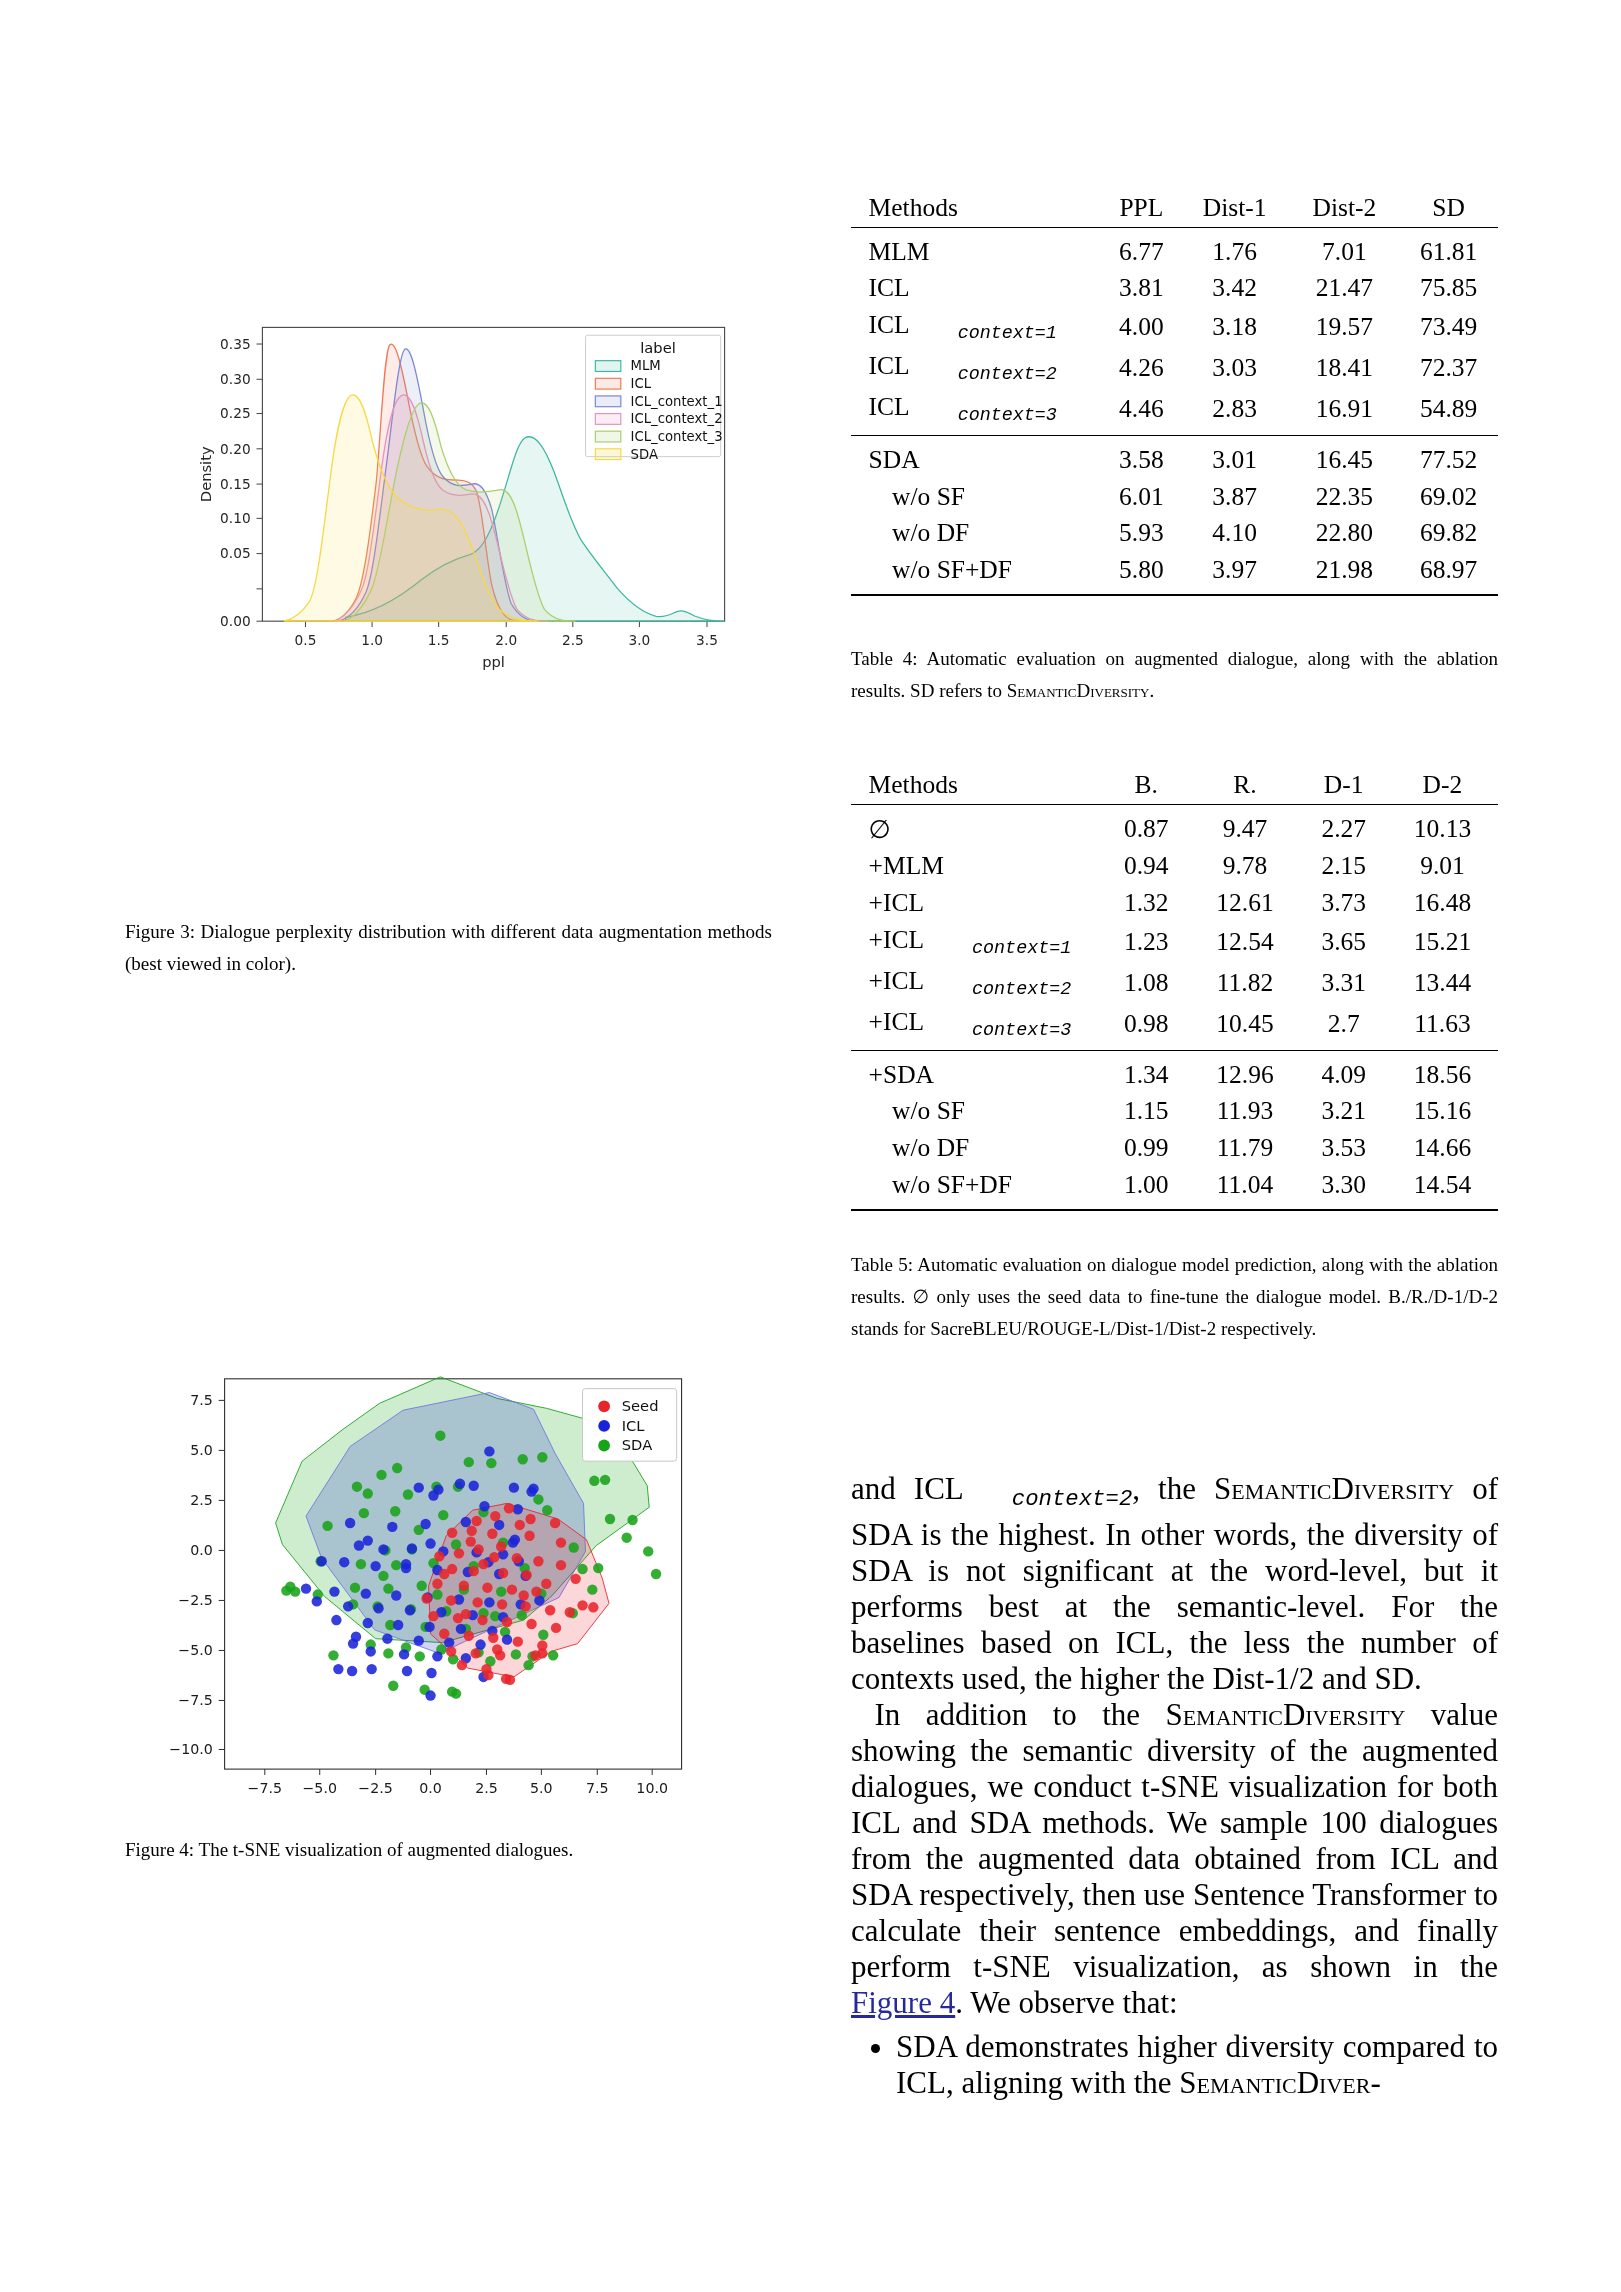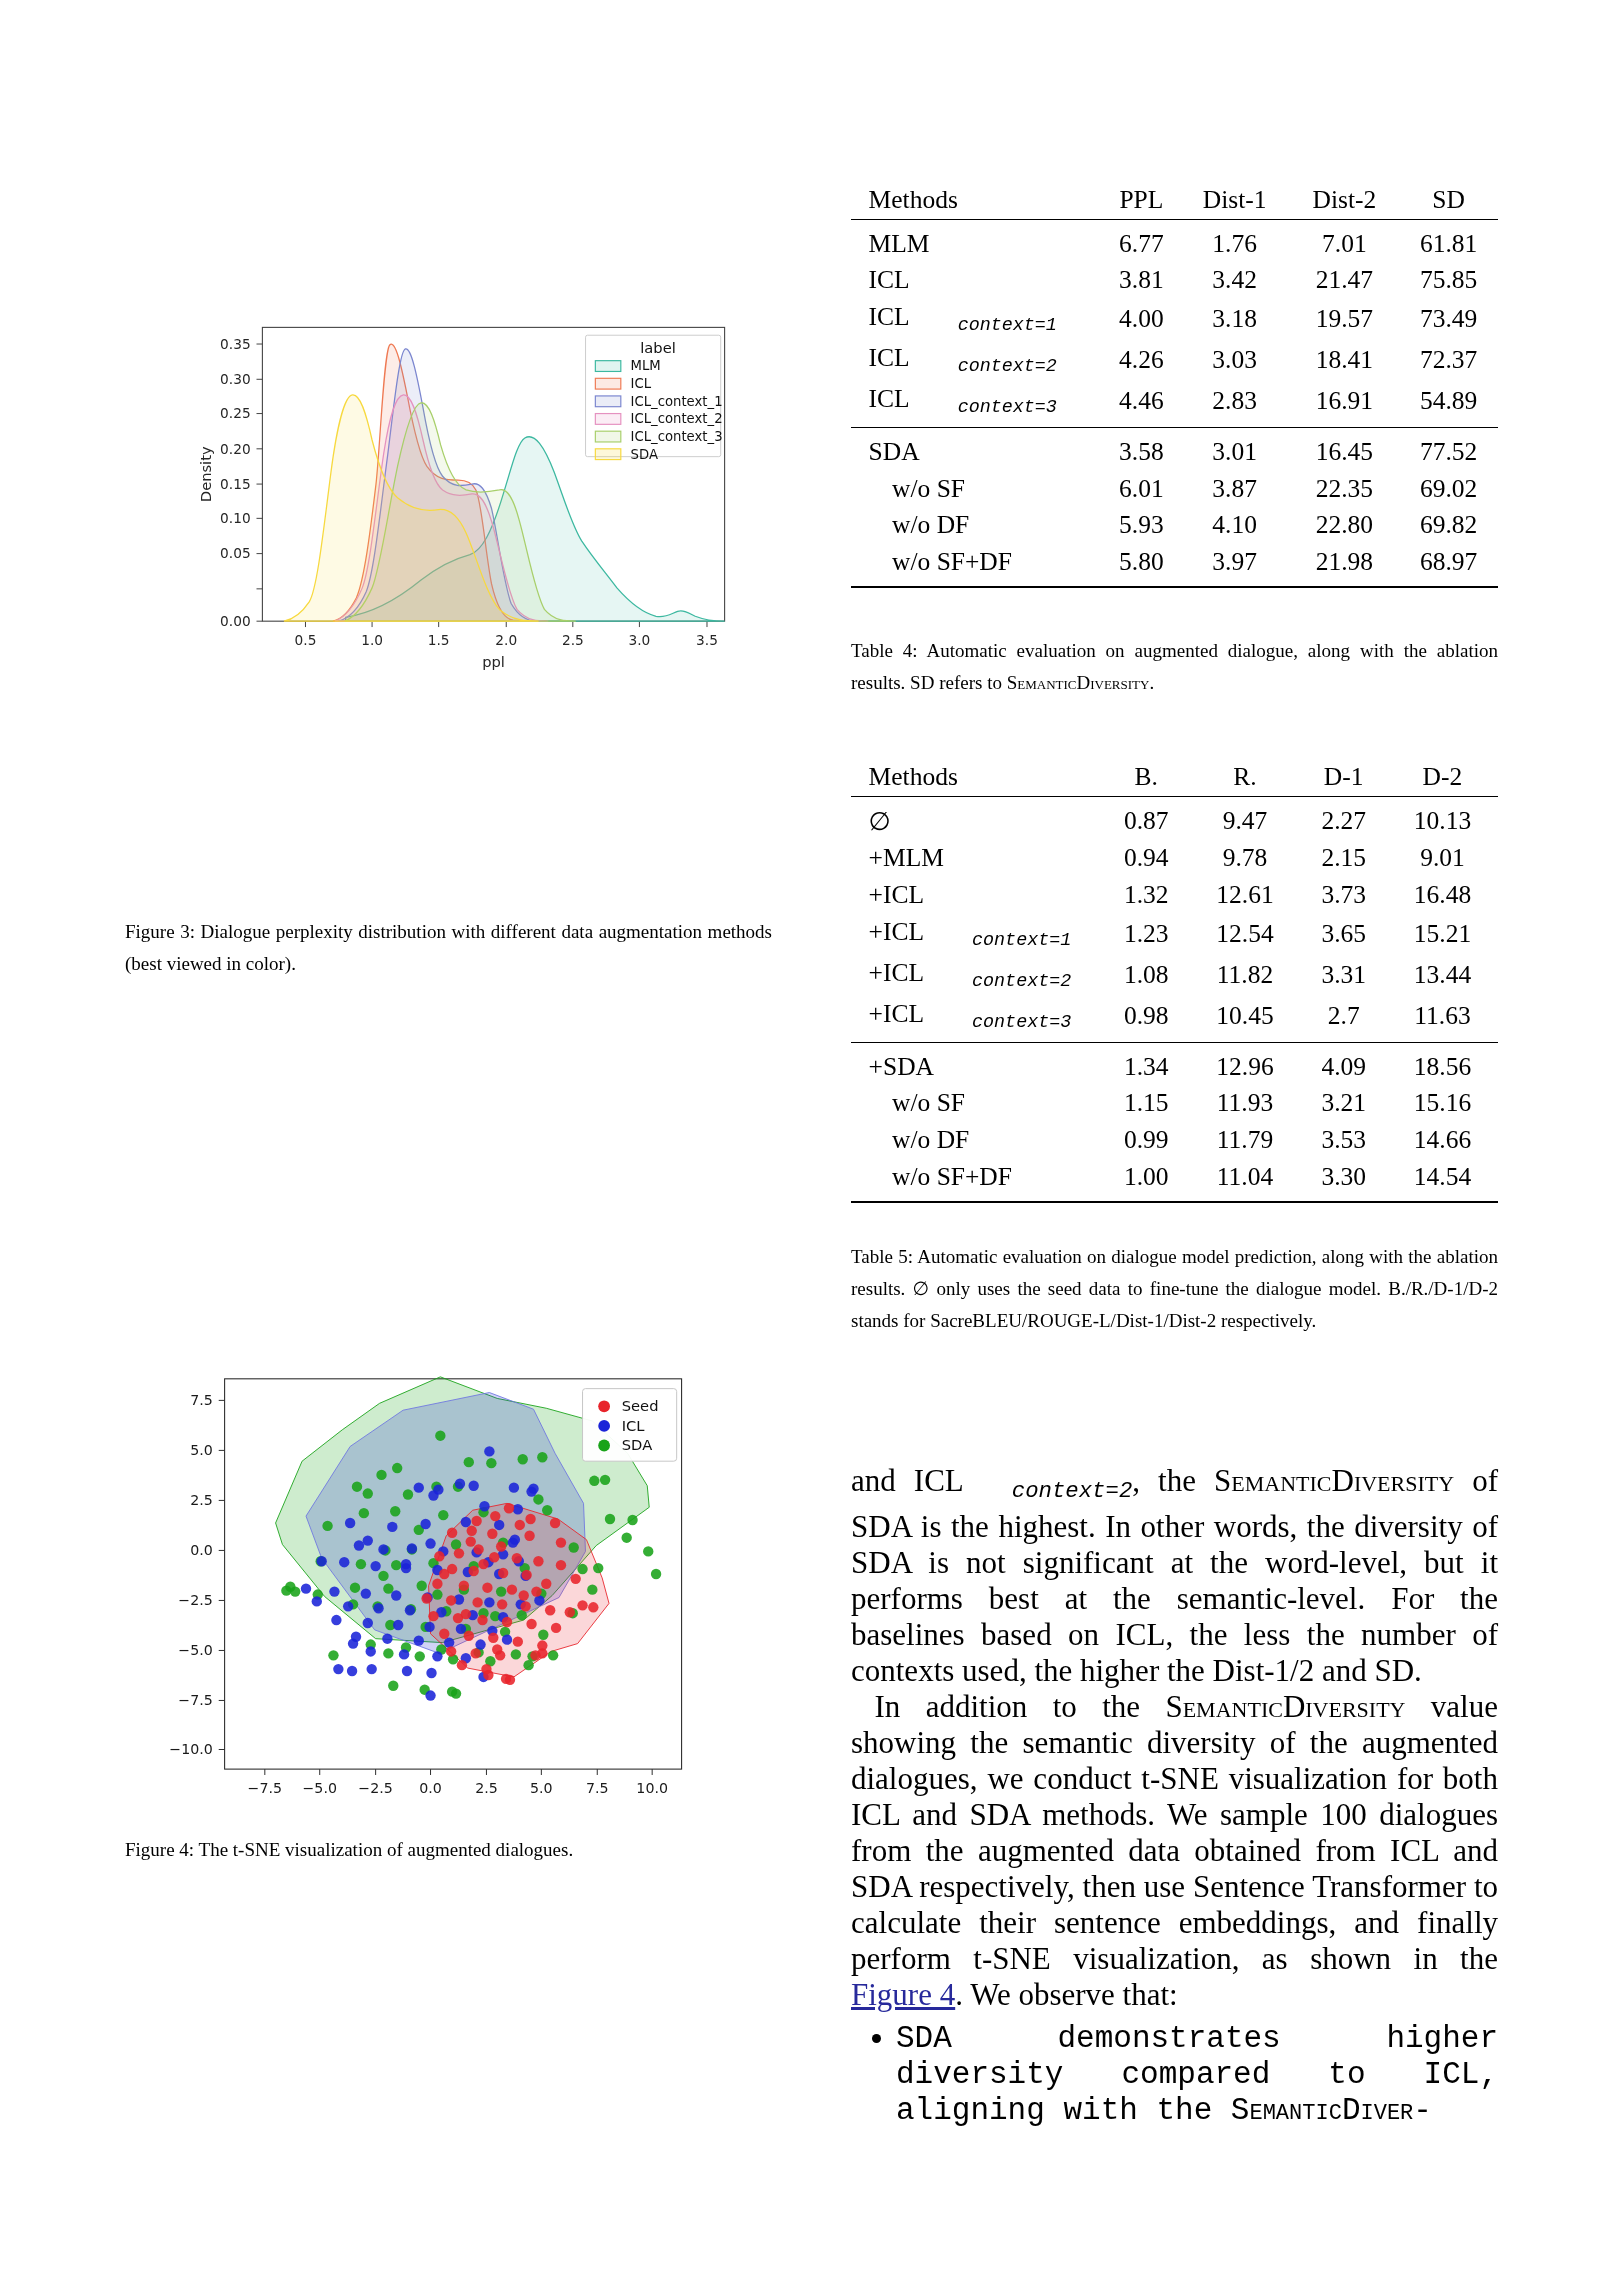--- a/index.html
+++ b/index.html
@@ -9,21 +9,21 @@
   body {
     width: 1621px; height: 2293px;
     position: relative;
     font-family: "Liberation Serif", "DejaVu Serif", serif;
     color: #000;
     overflow: hidden;
   }
 
   
   .col-left  { position:absolute; left:125px;  top:9px; width:647px;  height:1808px; }
-  .col-right { position:absolute; left:851px;  top:8px; width:647px;  height:1851px; }
+  .col-right { position:absolute; left:851px;  top:16px; width:647px;  height:1851px; }
 
   
   .body-text {
     font-size: 31px;
     line-height: 36px;
     text-align: justify;
     text-justify: inter-word;
   }
   .caption {
     font-size: 19px;
@@ -64,21 +64,21 @@
   .pad-top td { padding-top: 8.8px; }
   .pad-bot td { padding-bottom: 8.8px; }
 
   #table4-wrap { position:absolute; left:0; top:174px; width:647px; }
   #table4-cap  { position:absolute; left:0; top:627px; width:647px; }
   #table5-wrap { position:absolute; left:0; top:751px; width:647px; }
   #table5-cap  { position:absolute; left:0; top:1233px; width:647px; }
   #right-body  { position:absolute; left:0; top:1455px; width:647px; }
 
   ul.bullets { margin: 0; padding-left: 45px; }
-  ul.bullets li { margin-top: 7.8px; font-family: Liberation Mono, monospace; }
+  ul.bullets li { margin-top: 7.8px; }
 
   
   #fig3 { position:absolute; left:51px; top:289px; width:588px; height:568px; }
   #fig3-cap { position:absolute; left:0; top:863px; width:647px;margin-top:44px; }
   #fig4 { position:absolute; left:29px; top:1358px; width:608px; height:461px; }
   #fig4-cap { position:absolute; left:0; top:1825px; width:647px; }
 
   .plot-svg { display:block; }
   .tick-txt {
     font-family: "DejaVu Sans", "Liberation Sans", sans-serif;

